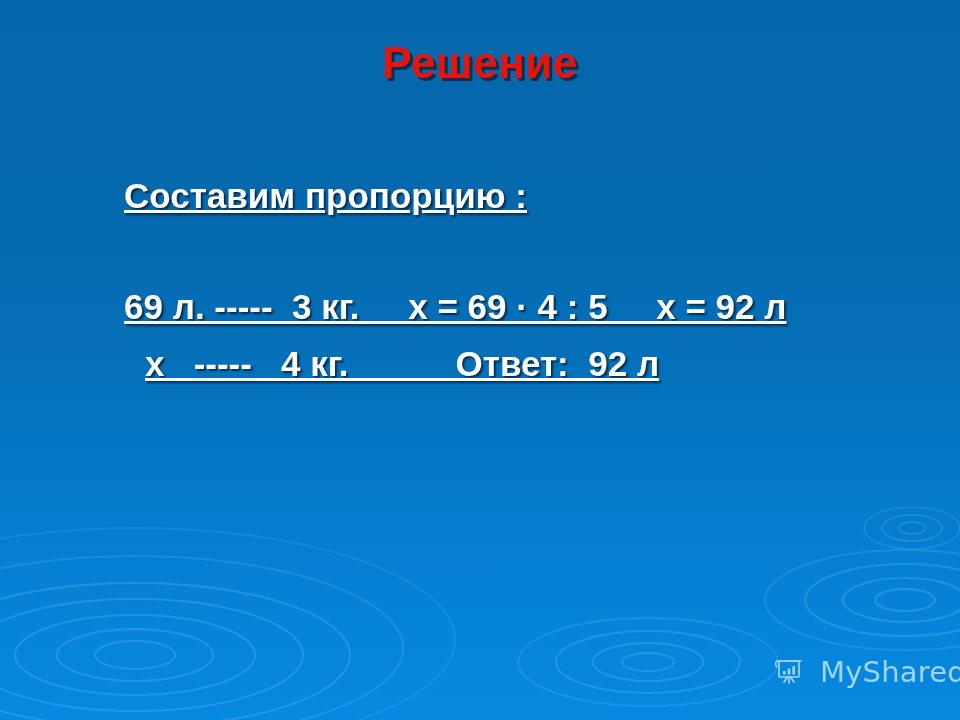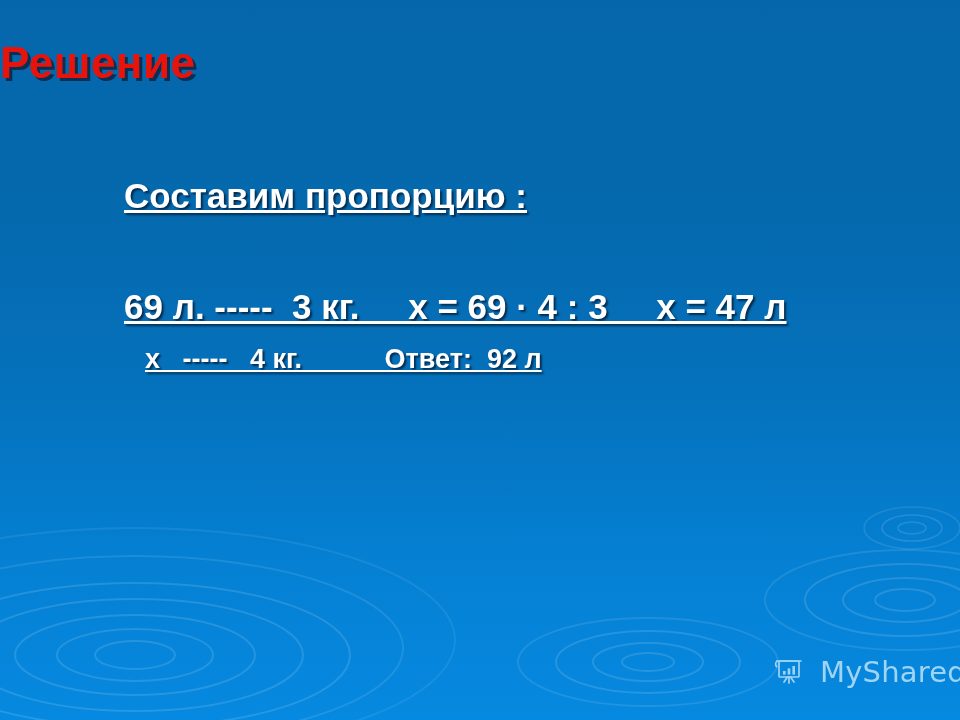--- a/index.html
+++ b/index.html
@@ -35,20 +35,21 @@
     height: 720px;
     pointer-events: none;
   }
 
   
   #title {
     position: absolute;
     left: 0;
     top: 38px;
     width: 960px;
+    text-align: center;
     font-size: 44px;
     font-weight: bold;
     color: #e8140c;
     letter-spacing: 0.5px;
     text-shadow: 3px 3px 0 #0a2f52;
     white-space: nowrap;
   }
 
   
   .body-line {
@@ -68,21 +69,21 @@
 
   #prop-row-1 {
     left: 124px;
     top: 287px;
     font-size: 35px;
   }
 
   #prop-row-2 {
     left: 145px;
     top: 344px;
-    font-size: 27px;
+    font-size: 35px;
   }
 
   
   #watermark {
     position: absolute;
     left: 772px;
     top: 655px;
     display: flex;
     align-items: center;
     gap: 14px;
@@ -124,21 +125,21 @@
       <ellipse cx="912" cy="528" rx="14" ry="6" stroke-width="1.6"></ellipse>
       <ellipse cx="912" cy="528" rx="30" ry="13" stroke-width="1.6"></ellipse>
       <ellipse cx="912" cy="528" rx="48" ry="21" stroke-width="1.6" stroke-opacity="0.10"></ellipse>
     </g>
   </svg>
 
   <div id="title">Решение</div>
 
   <div id="lead-line" class="body-line">Составим пропорцию :</div>
 
-  <div id="prop-row-1" class="body-line">69 л. -----  3 кг.     х = 69 · 4 : 3     х = 47 л</div>
+  <div id="prop-row-1" class="body-line">69 л. -----  3 кг.     х = 69 · 4 : 5     х = 92 л</div>
 
   <div id="prop-row-2" class="body-line">х   -----   4 кг.           Ответ:  92 л</div>
 
   <div id="watermark">
     <svg width="34" height="34" viewBox="0 0 34 34" aria-hidden="true">
       <g fill="none" stroke="#9fd4f5" stroke-width="1.7" stroke-linecap="round">
         <path d="M5 6 H29"></path>
         <rect x="7" y="6" width="20" height="16" rx="1"></rect>
         <path d="M5 6 C3.5 7.5 3.2 10 4.6 11.6"></path>
         <path d="M12 27 L15.5 22"></path>

